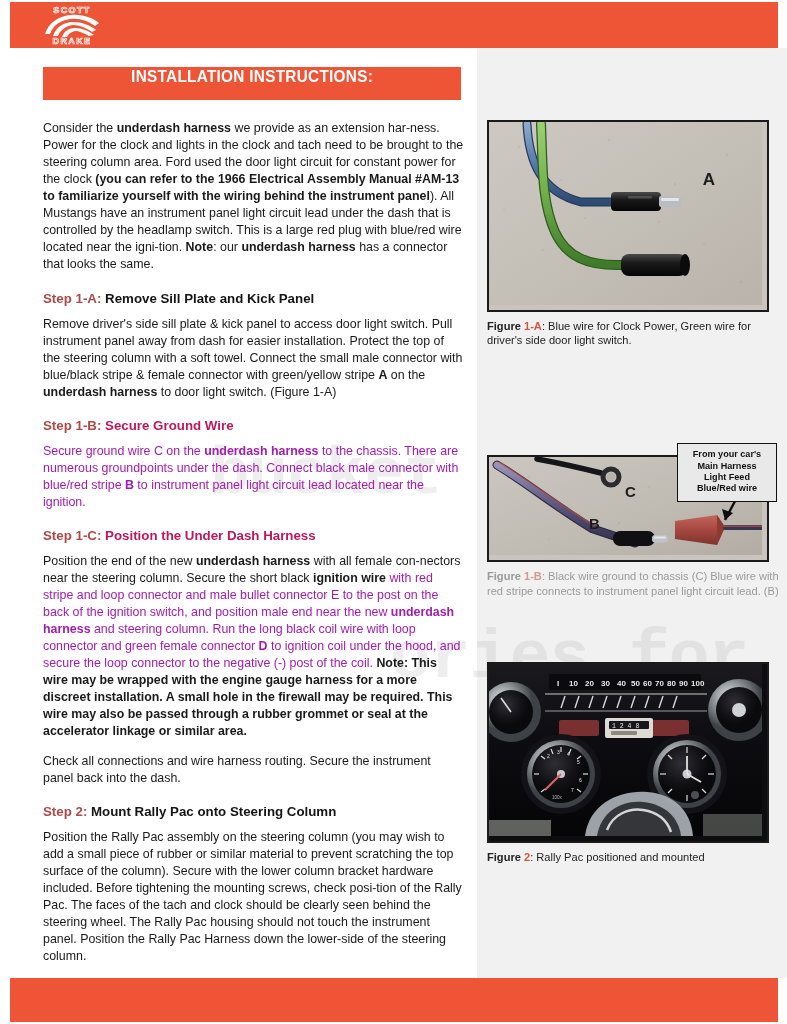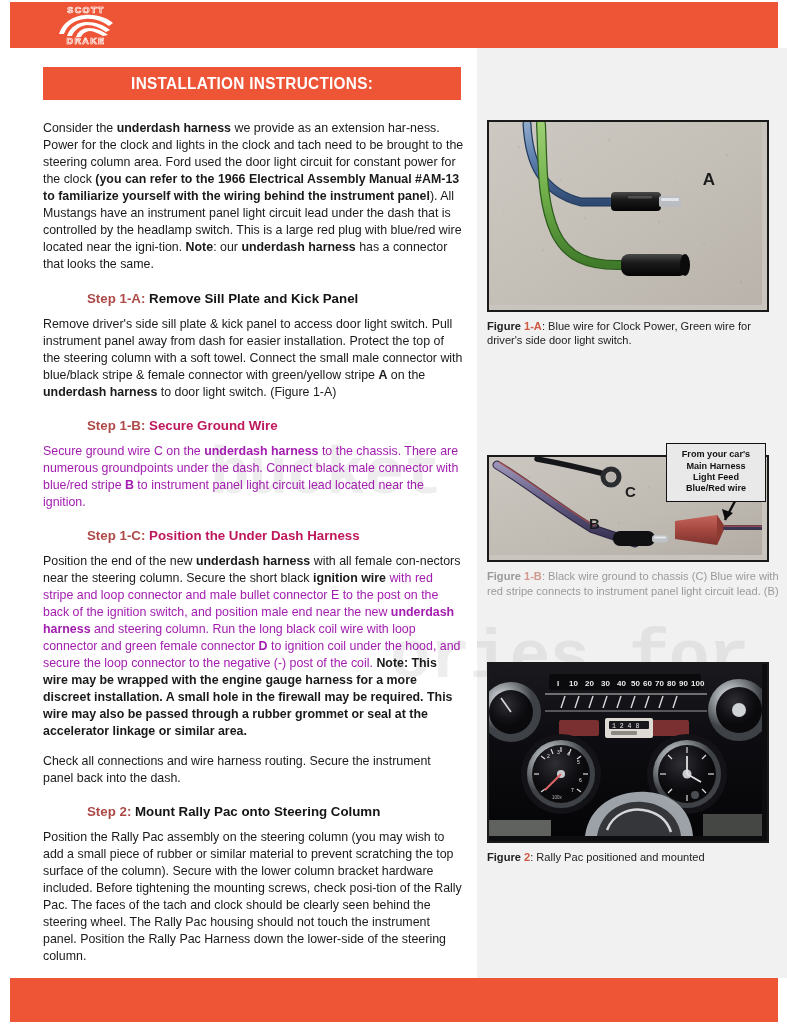--- a/index.html
+++ b/index.html
@@ -65,38 +65,37 @@
     top: 978px;
     width: 768px;
     height: 44px;
     background: #ee5436;
     z-index: 4;
   }
 
   
   .logo {
     position: absolute;
-    left: 53px;
+    left: 39px;
     top: 3px;
     width: 66px;
     height: 28px;
     z-index: 5;
   }
   .logo svg { display: block; }
 
   
   .banner {
     position: absolute;
     left: 43px;
     top: 67px;
     width: 418px;
     height: 33px;
     background: #ee5436;
     display: flex;
-    align-items: center;
     justify-content: center;
     z-index: 5;
   }
   .banner-text {
     color: #ffffff;
     font-weight: bold;
     font-size: 16.5px;
     letter-spacing: 0.3px;
     transform: scaleX(0.93);
     text-align: center;
@@ -119,21 +118,21 @@
   }
   .body-p b, .body-p strong { font-weight: bold; }
 
   .step-head {
     font-size: 13.3px;
     font-weight: bold;
     margin: 0 0 9px 0;
     color: #151515;
     line-height: 17px;
   }
-  .step-label { color: #ad4a48; margin-left: 44px; }
+  .step-label { color: #ad4a48; }
 
   .sec-gap-a { margin-top: 17px; }
   .sec-gap-b { margin-top: 16px; }
 
   
   .faded  { color: #a21caf; }
   .mid    { color: #be185d; }
 
   
   .right-col {
@@ -178,21 +177,21 @@
   }
 
   
   .fig1b {
     width: 278px;
     height: 103px;
     margin-top: 0;
   }
   .callout {
     position: absolute;
-    right: 13px;
+    right: 2px;
     top: -12px;
     width: 92px;
     background: #e9e9e9;
     border: 1.6px solid #111;
     padding: 5px 3px 6px 3px;
     text-align: center;
     z-index: 6;
   }
   .callout div {
     font-size: 9.1px;

